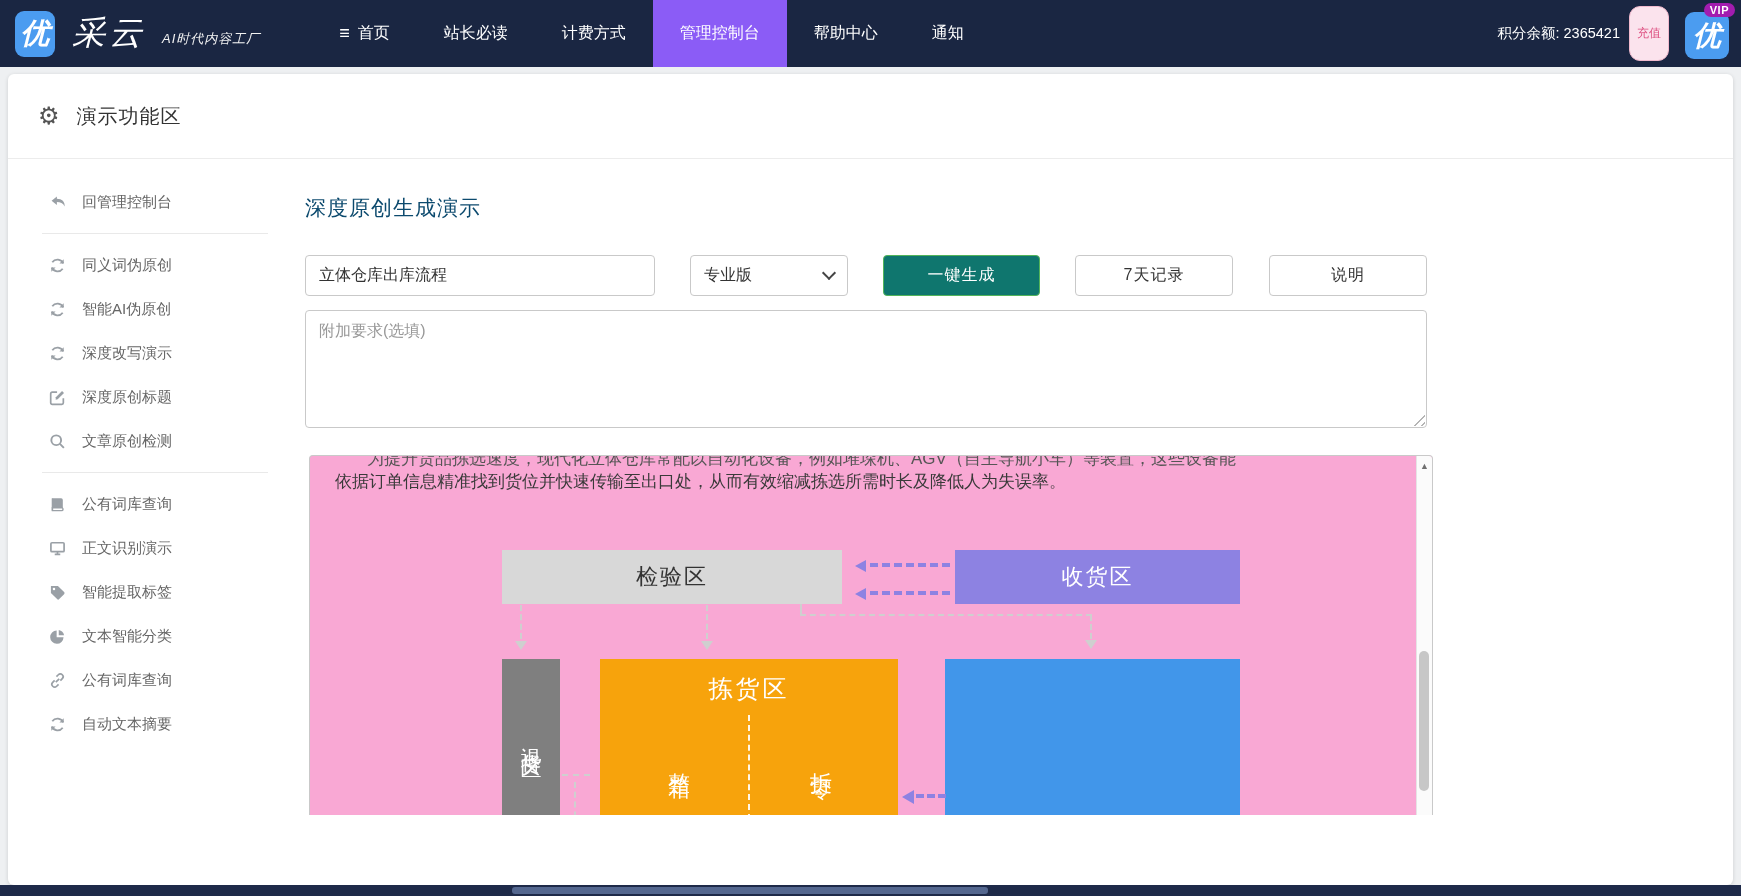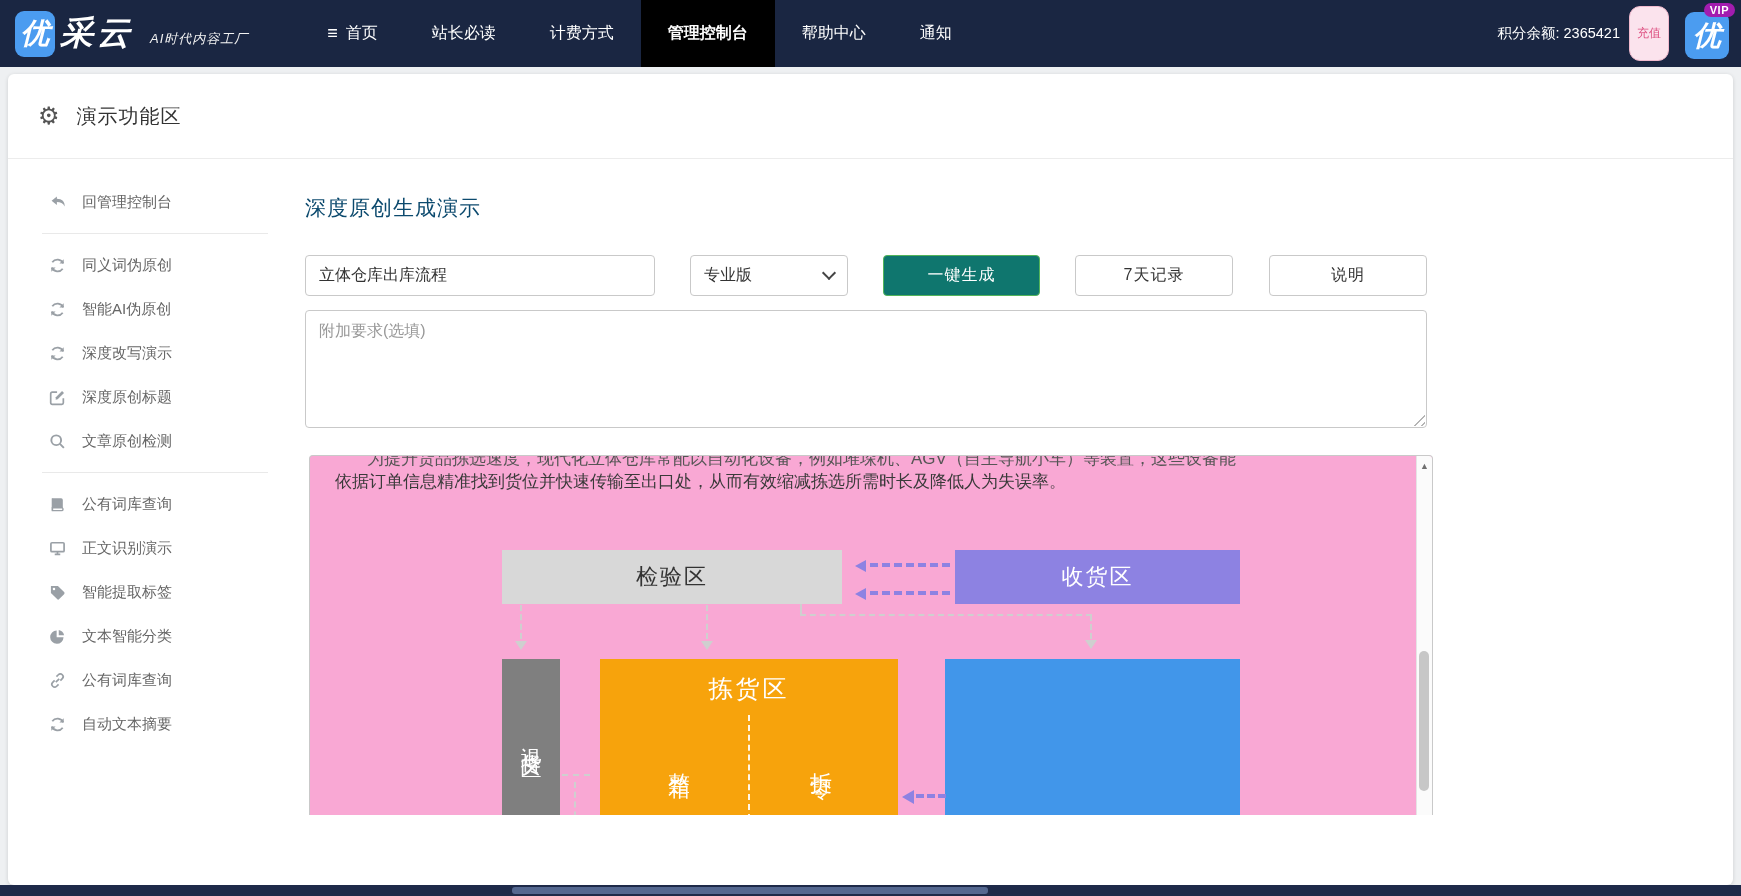--- a/index.html
+++ b/index.html
@@ -7,25 +7,25 @@
     width:1741px;height:896px;position:relative;overflow:hidden;
     background:#eef0f2;
     font-family:"Liberation Sans","DejaVu Sans",sans-serif;
     -webkit-font-smoothing:antialiased;
   }
   
   .navbar{position:absolute;left:0;top:0;width:100%;height:67px;background:#1a2642;display:flex;align-items:center;color:#fff;z-index:20}
   .logo-wrap{display:flex;align-items:center;margin-left:15px}
   .logo-badge{width:40px;height:46px;background:#4b9cf0;border-radius:9px;display:flex;align-items:center;justify-content:center;
     font-size:29px;font-weight:bold;color:#fff;font-family:"DejaVu Serif",serif;font-style:italic}
-  .logo-text{font-size:33px;font-weight:bold;margin-left:5px;letter-spacing:4px;font-family:"DejaVu Serif",serif;font-style:italic}
+  .logo-text{font-size:33px;font-weight:normal;margin-left:17px;letter-spacing:4px;font-family:"DejaVu Serif",serif;font-style:italic}
   .tagline{font-size:13px;font-style:italic;margin-left:16px;margin-top:10px;letter-spacing:1px;color:#f2f2f2}
   .nav-menu{display:flex;align-items:stretch;height:67px;margin-left:52px}
   .nav-item{display:flex;align-items:center;padding:0 27px;font-size:16px;cursor:pointer;white-space:nowrap}
-  .nav-item.active{background:#000000;font-weight:bold}
+  .nav-item.active{background:#8b5cf6;font-weight:normal}
   .menu-glyph{margin-right:8px;font-size:18px;font-weight:bold}
   .nav-right{margin-left:auto;display:flex;align-items:center;margin-right:8px}
   .points{font-size:14.5px}
   .recharge{background:#fbe3ed;color:#dd4f80;border:1px solid #f0b9cd;border-radius:11px;font-size:12px;padding:18px 7px;margin-left:9px;cursor:pointer}
   .avatar-wrap{position:relative;margin-left:16px;margin-right:4px;margin-top:4px}
   .avatar{width:44px;height:47px;background:#4b9cf0;border-radius:9px;display:flex;align-items:center;justify-content:center;
     font-size:28px;font-weight:bold;font-family:"DejaVu Serif",serif;font-style:italic;cursor:pointer}
   .vip{position:absolute;top:-9px;right:-6px;background:#a21caf;color:#fff;font-size:11px;font-weight:bold;padding:1px 6px;border-radius:8px;letter-spacing:.5px}
   
   .page-card{position:absolute;left:8px;top:74px;width:1725px;height:811px;background:#fff;border-radius:6px;

